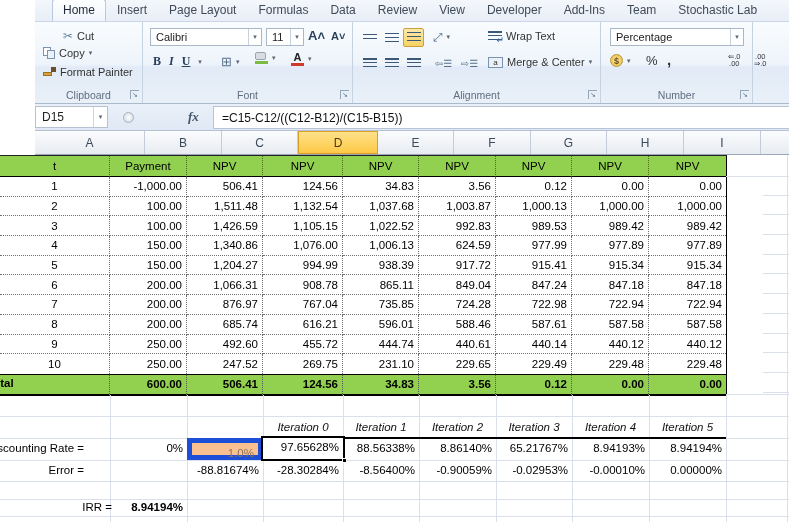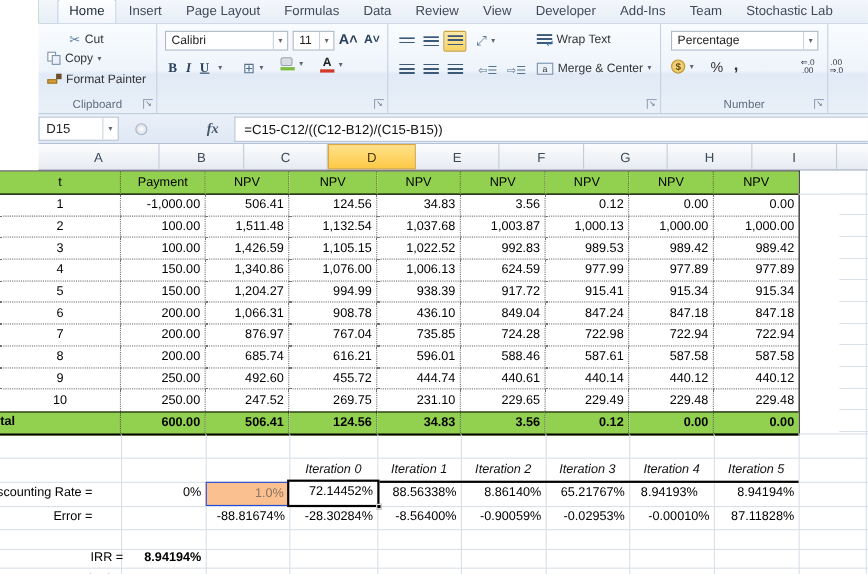--- a/index.html
+++ b/index.html
@@ -108,21 +108,21 @@
 
   
   .gridline{position:absolute;background:var(--grid-line);}
   .cellv{position:absolute;font-size:11.5px;color:#000;text-align:right;padding-right:4px;
          line-height:21px;white-space:nowrap;z-index:2;}
   .iterh{position:absolute;font-size:11.5px;font-style:italic;color:#111;text-align:center;
          line-height:22px;white-space:nowrap;z-index:2;}
   .rlabel{position:absolute;font-size:11.5px;color:#000;white-space:nowrap;line-height:21px;z-index:2;}
   .darkline{position:absolute;left:263px;top:437px;width:463px;height:1.5px;background:#000;z-index:3;}
   .orangecell{position:absolute;left:187px;top:438px;width:76px;height:22px;background:var(--orange);
-              border:1px solid #1d4ed8;color:#8a7361;font-size:11.5px;text-align:right;
+              border:5px solid #1d4ed8;color:#8a7361;font-size:11.5px;text-align:right;
               padding-right:4px;line-height:20px;z-index:2;}
   .selcell{position:absolute;left:261px;top:436px;width:84px;height:25px;background:#fff;
            border:2px solid #000;font-size:11.5px;text-align:right;padding:3px 4px 0 0;z-index:4;}
   .fillhandle{position:absolute;left:342px;top:458px;width:5px;height:5px;background:#000;
               border:1px solid #fff;z-index:5;}
   .bold{font-weight:bold;}
 </style>
 </head>
 <body>
 
@@ -197,20 +197,21 @@
       </span>
       <span class="dd">▾</span>
     </div>
     <div class="rbtn" style="left:148px;top:30px;">
       <span style="text-align:center;">
         <span style="display:block;font-weight:bold;font-size:11px;line-height:10px;color:#222;">A</span>
         <span class="cbar" style="background:#d03a2b;"></span>
       </span>
       <span class="dd">▾</span>
     </div>
+    <div class="grouplabel">Font</div>
     <div class="launcher">↘</div>
   </div>
 
   <div class="group" style="left:318px;width:248px;">
     <div class="vbtn" style="left:6px;top:6px;">
         <span class="ico-lines" style="height:7px;"></span>
       </div>
     <div class="vbtn" style="left:28px;top:6px;">
         <span class="ico-lines" style="height:9px;"></span>
       </div>
@@ -241,20 +242,21 @@
         <span style="font-size:10px;color:#56718c;">⇦☰</span>
       </div>
     <div class="vbtn" style="left:106px;top:32px;">
         <span style="font-size:10px;color:#56718c;">⇨☰</span>
       </div>
     <div class="rbtn" style="left:135px;top:34px;">
       <span class="mergeico">a</span>
       <span>Merge &amp; Center</span>
       <span class="dd">▾</span>
     </div>
+    <div class="grouplabel">Alignment</div>
     <div class="launcher">↘</div>
   </div>
 
   <div class="group" style="left:566px;width:152px;">
     <div class="combo" style="left:9px;top:6px;width:134px;">
       <span>Percentage</span>
       <span class="dd">▾</span>
     </div>
     <div class="rbtn" style="left:9px;top:32px;">
       <span class="coin">$</span>
@@ -403,21 +405,21 @@
         <td class="num">917.72</td>
         <td class="num">915.41</td>
         <td class="num">915.34</td>
         <td class="num">915.34</td>
       </tr>
       <tr style="height: 19.7px;">
         <td class="tc">6</td>
         <td class="num">200.00</td>
         <td class="num">1,066.31</td>
         <td class="num">908.78</td>
-        <td class="num">436.10</td>
+        <td class="num">865.11</td>
         <td class="num">849.04</td>
         <td class="num">847.24</td>
         <td class="num">847.18</td>
         <td class="num">847.18</td>
       </tr>
       <tr style="height: 19.7px;">
         <td class="tc">7</td>
         <td class="num">200.00</td>
         <td class="num">876.97</td>
         <td class="num">767.04</td>
@@ -479,48 +481,48 @@
 </table>
 
 <div class="abs jstrip"></div>
 
 <div id="bottom">
   <div class="darkline"></div>
 
   <div class="rlabel" style="right:705px;top:438px;">Discounting Rate =</div>
   <div class="cellv" style="left:110px;top:438px;width:77px;">0%</div>
   <div class="orangecell">1.0%</div>
-  <div class="selcell">72.14452%</div>
+  <div class="selcell">97.65628%</div>
   <div class="fillhandle"></div>
 
   <div class="rlabel" style="right:705px;top:460px;">Error =</div>
 
   <div class="rlabel" style="right:677px;top:499px;line-height:17px;">IRR =</div>
   <div class="rlabel bold" style="right:606px;top:499px;line-height:17px;">8.94194%</div>
 
   <div class="rlabel" style="right:677px;top:517px;">IRR (ext) =</div>
   <div class="rlabel bold" style="right:606px;top:517px;">8.94194%</div>
 <div class="iterh" style="left: 263px; top: 416px; width: 80px;">Iteration 0</div>
     <div class="iterh" style="left: 343px; top: 416px; width: 76px;">Iteration 1</div>
     <div class="iterh" style="left: 419px; top: 416px; width: 77px;">Iteration 2</div>
     <div class="iterh" style="left: 496px; top: 416px; width: 76px;">Iteration 3</div>
     <div class="iterh" style="left: 572px; top: 416px; width: 77px;">Iteration 4</div>
     <div class="iterh" style="left: 649px; top: 416px; width: 77px;">Iteration 5</div>
     <div class="cellv" style="left: 343px; top: 438px; width: 76px;">88.56338%</div>
     <div class="cellv" style="left: 419px; top: 438px; width: 77px;">8.86140%</div>
     <div class="cellv" style="left: 496px; top: 438px; width: 76px;">65.21767%</div>
-    <div class="cellv" style="left: 572px; top: 438px; width: 77px; text-align: center;">8.94193%</div>
+    <div class="cellv" style="left: 572px; top: 438px; width: 77px;">8.94193%</div>
     <div class="cellv" style="left: 649px; top: 438px; width: 77px;">8.94194%</div>
     <div class="cellv" style="left: 187px; top: 460px; width: 76px;">-88.81674%</div>
     <div class="cellv" style="left: 263px; top: 460px; width: 80px;">-28.30284%</div>
     <div class="cellv" style="left: 343px; top: 460px; width: 76px;">-8.56400%</div>
     <div class="cellv" style="left: 419px; top: 460px; width: 77px;">-0.90059%</div>
     <div class="cellv" style="left: 496px; top: 460px; width: 76px;">-0.02953%</div>
     <div class="cellv" style="left: 572px; top: 460px; width: 77px;">-0.00010%</div>
-    <div class="cellv" style="left: 649px; top: 460px; width: 77px;">87.11828%</div>
+    <div class="cellv" style="left: 649px; top: 460px; width: 77px;">0.00000%</div>
   </div>
 
 <div class="gridline" style="left: 110px; top: 395px; width: 1px; height: 127px;"></div>
 <div class="gridline" style="left: 187px; top: 395px; width: 1px; height: 127px;"></div>
 <div class="gridline" style="left: 263px; top: 395px; width: 1px; height: 127px;"></div>
 <div class="gridline" style="left: 343px; top: 395px; width: 1px; height: 127px;"></div>
 <div class="gridline" style="left: 419px; top: 395px; width: 1px; height: 127px;"></div>
 <div class="gridline" style="left: 496px; top: 395px; width: 1px; height: 127px;"></div>
 <div class="gridline" style="left: 572px; top: 395px; width: 1px; height: 127px;"></div>
 <div class="gridline" style="left: 649px; top: 395px; width: 1px; height: 127px;"></div>

